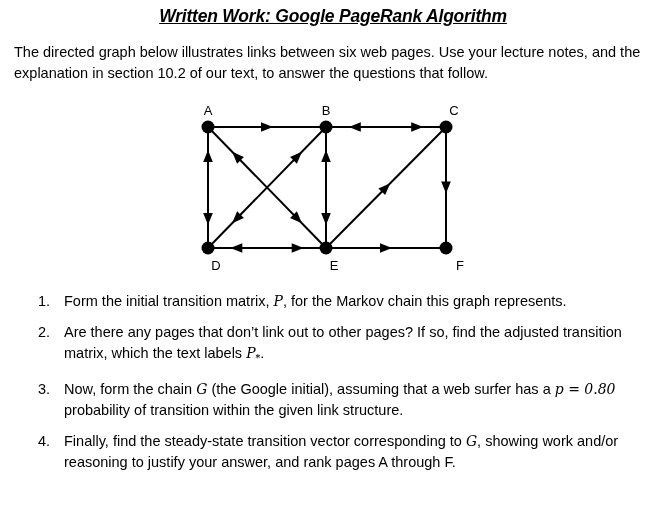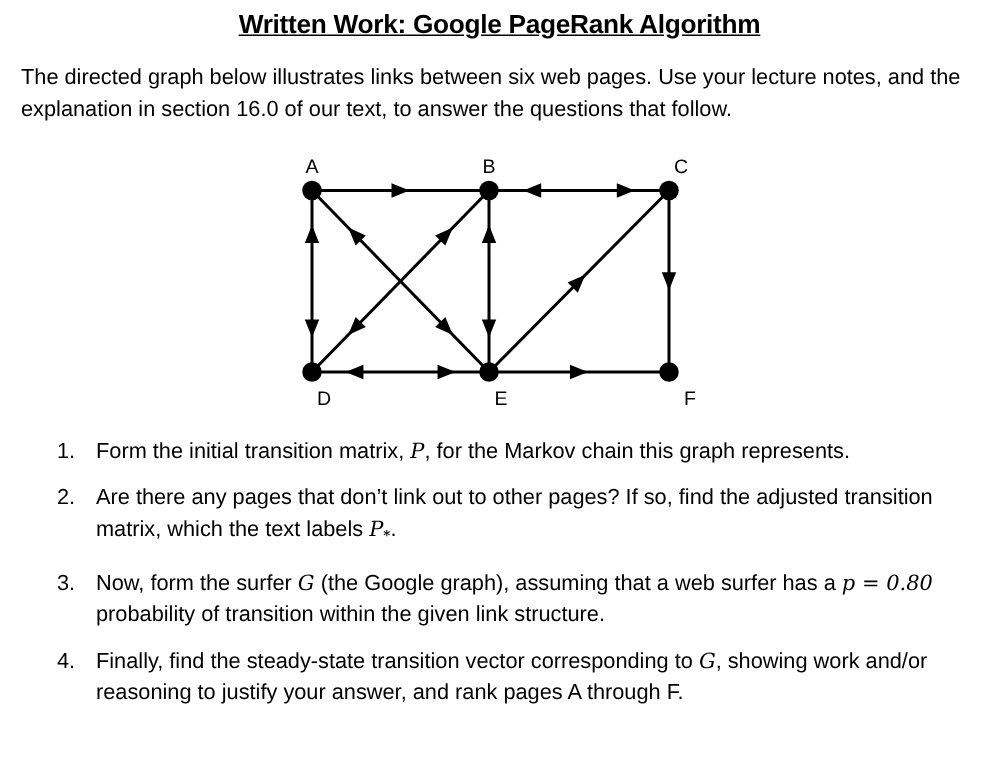--- a/index.html
+++ b/index.html
@@ -1,36 +1,36 @@
 <!DOCTYPE html>
 <html><head>
 <meta charset="utf-8">
 <style>
   html, body { margin:0; padding:0; background:#ffffff; }
   body { width:666px; height:505px; position:relative; overflow:hidden;
          font-family:"Liberation Sans", "DejaVu Sans", sans-serif; color:#000; }
   .title { position:absolute; left:0; width:666px; top:6px; text-align:center;
-           font-size:17.5px; font-weight:bold; text-decoration:underline;
+           font-size:17.5px; font-weight:bold; font-style:italic; text-decoration:underline;
            letter-spacing:-0.2px; }
   .intro { position:absolute; left:14px; top:42px; width:640px; font-size:14.5px; line-height:21px; }
   .graph { position:absolute; left:0; top:0; width:666px; height:285px; pointer-events:none; }
   .qlist { position:absolute; left:38px; top:291px; width:610px; font-size:14.5px; line-height:21px; }
   .q { display:flex; margin-bottom:10px; }
   .q .num { width:26px; flex:none; }
   .q .txt { flex:1; }
   .math { font-family:"DejaVu Serif", "Liberation Serif", serif; font-style:italic; font-size:14px; }
   .mathn { font-family:"DejaVu Serif", "Liberation Serif", serif; font-size:14px;font-style:italic; }
   .sub { font-size:9px; vertical-align:-3px; font-style:normal; font-weight:bold; }
   .nodelabel { font-family:"Liberation Sans", sans-serif; font-size:13px; }
 </style>
 </head>
 <body>
 
 <div class="title">Written Work: Google PageRank Algorithm</div>
-<div class="intro">The directed graph below illustrates links between six web pages. Use your lecture notes, and the explanation in section 16.0 of our text, to answer the questions that follow.</div>
+<div class="intro">The directed graph below illustrates links between six web pages. Use your lecture notes, and the explanation in section 10.2 of our text, to answer the questions that follow.</div>
 
 <svg class="graph" viewBox="0 0 666 285" width="666" height="285">
   <defs>
     <marker id="tri" viewBox="0 0 10 10" refX="5" refY="5" markerWidth="8" markerHeight="8" orient="auto">
       <path d="M0,1 L10,5 L0,9 z" fill="#000"></path>
     </marker>
   </defs>
   <g id="edges" stroke="#000" stroke-width="2" fill="none">
       <line x1="208" y1="127" x2="326" y2="127"></line>
       <line x1="326" y1="127" x2="446" y2="127"></line>
@@ -81,19 +81,19 @@
   <div class="q">
     <span class="num">1.</span>
     <span class="txt"><span>Form the initial transition matrix, </span><span class="math">P</span><span>, for the Markov chain this graph represents.</span></span>
   </div>
   <div class="q">
     <span class="num">2.</span>
     <span class="txt"><span>Are there any pages that don’t link out to other pages? If so, find the adjusted transition matrix, which the text labels </span><span class="math"><span>P</span><span class="sub">*</span></span><span>.</span></span>
   </div>
   <div class="q">
     <span class="num">3.</span>
-    <span class="txt"><span>Now, form the surfer </span><span class="math">G</span><span> (the Google graph), assuming that a web surfer has a </span><span class="math">p</span><span class="mathn"> = 0.80</span><span> probability of transition within the given link structure.</span></span>
+    <span class="txt"><span>Now, form the chain </span><span class="math">G</span><span> (the Google initial), assuming that a web surfer has a </span><span class="math">p</span><span class="mathn"> = 0.80</span><span> probability of transition within the given link structure.</span></span>
   </div>
   <div class="q">
     <span class="num">4.</span>
     <span class="txt"><span>Finally, find the steady-state transition vector corresponding to </span><span class="math">G</span><span>, showing work and/or reasoning to justify your answer, and rank pages A through F.</span></span>
   </div>
 </div>
 
 </body></html>

